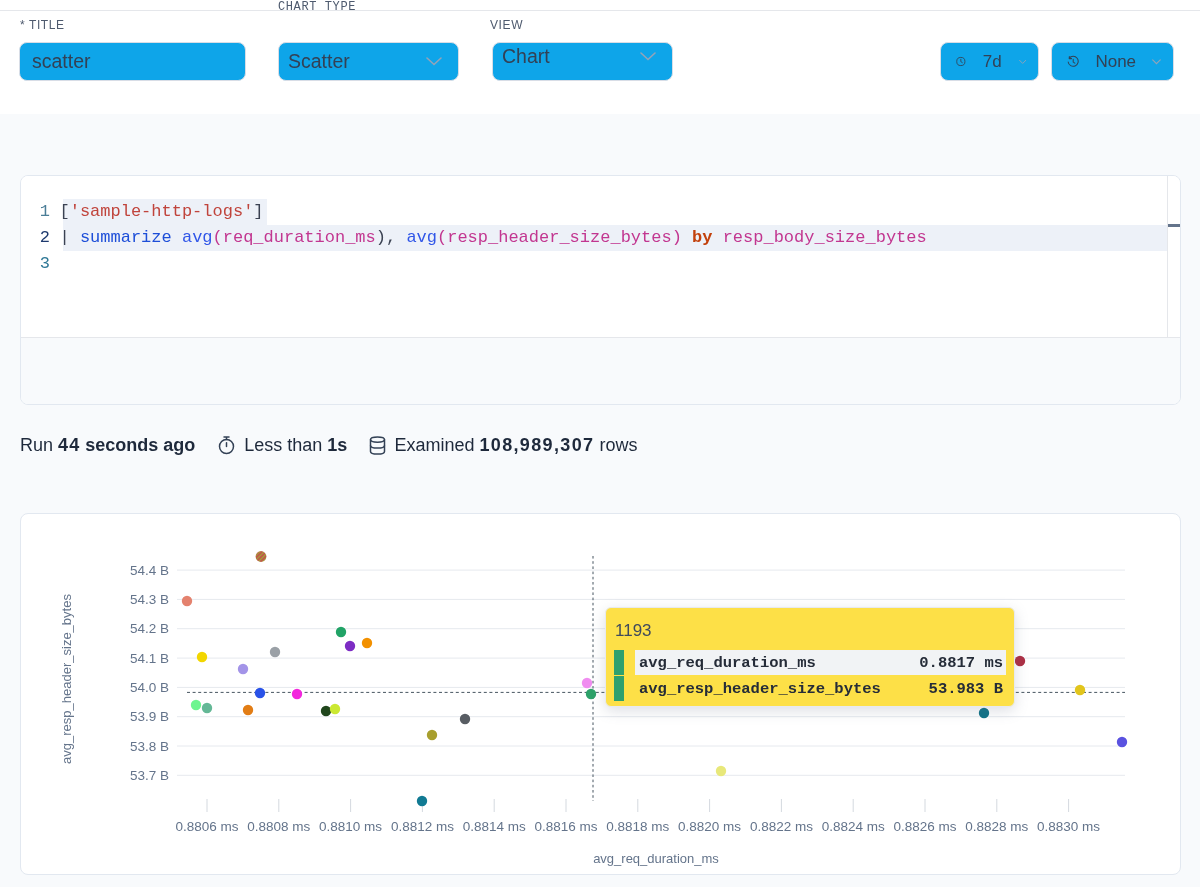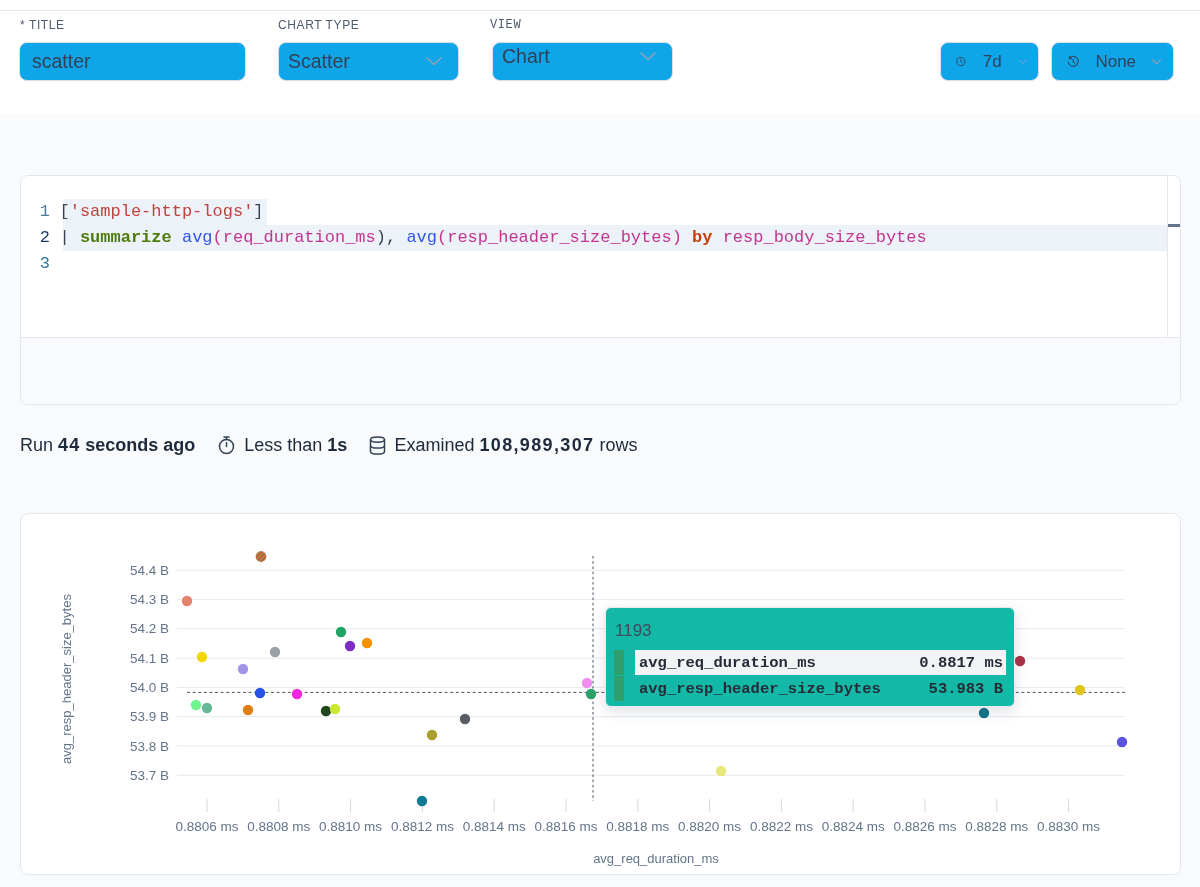--- a/index.html
+++ b/index.html
@@ -16,29 +16,29 @@
 
 <div class="abs" style="left:0;top:114px;width:1200px;height:773px;background:#f8fafc;"></div>
 
 <div class="abs" style="left:0;top:10px;width:1200px;height:1px;background:#e5e7eb;"></div>
 
 <div class="abs lbl" style="left:20px;top:18px;">* TITLE</div>
 <div class="abs box" style="left:19px;top:42px;width:227px;padding:0 12px;">
   <span style="font-size:19.5px;color:#334155;">scatter</span>
 </div>
 
-<div class="abs lbl" style="left:278px;top:18px;">CHART TYPE</div>
+<div class="abs lbl" style="left:278px;top:0;font-family:Liberation Mono, monospace;">CHART TYPE</div>
 <div class="abs box" style="left:278px;top:42px;width:181px;padding:0 16px 0 9px;">
   <span style="font-size:19.5px;color:#334155;">Scatter</span>
   <svg class="chev" width="16" height="9" viewBox="0 0 16 9">
       <path d="M1 1l7 6.5L15 1" fill="none" stroke="#94a3b8" stroke-width="1.6" stroke-linecap="round"></path>
     </svg>
 </div>
 
-<div class="abs lbl" style="left:490px;top:18px;font-family:Liberation Mono, monospace;">VIEW</div>
+<div class="abs lbl" style="left:490px;top:18px;">VIEW</div>
 <div class="abs box" style="left:492px;top:42px;width:181px;padding:0 16px 11px 9px;">
   <span style="font-size:19.5px;color:#334155;">Chart</span>
   <svg class="chev" width="16" height="9" viewBox="0 0 16 9">
       <path d="M1 1l7 6.5L15 1" fill="none" stroke="#94a3b8" stroke-width="1.6" stroke-linecap="round"></path>
     </svg>
 </div>
 
 <div class="abs box" style="left:940px;top:42px;width:99px;padding:0 12px 0 15px;gap:17px;">
   <svg width="17" height="17" viewBox="0 0 17 17">
       <circle cx="8.5" cy="8.5" r="7.2" fill="none" stroke="#334155" stroke-width="1.5"></circle>
@@ -65,21 +65,21 @@
 <div class="abs card" style="left:20px;top:175px;width:1161px;height:230px;overflow:hidden;">
 
   <div class="abs" style="left:0;top:0;width:1159px;height:161px;background:#fff;"></div>
 
   <div class="abs" style="left:42px;top:23px;width:204px;height:26px;background:#edf1f8;"></div>
   <div class="abs" style="left:42px;top:49px;width:1104px;height:26px;background:#edf1f8;"></div>
 
   <div class="abs mono" style="left:0;top:23px;width:29px;text-align:right;font-size:17px;line-height:26px;color:#4a7d97;">1<br><span style="color:#1e3a6e;">2</span><br><span style="color:#2d7795;">3</span></div>
 
   <div class="abs mono" style="left:38.5px;top:23px;font-size:17px;line-height:26px;white-space:pre;color:#3b4252;"><span>[</span><span style="color:#c0443c;">'sample-http-logs'</span><span>]</span>
-<span>| </span><span style="color:#4d7c0f;font-weight:bold;">summarize</span> <span style="color:#3056e8;">avg</span><span style="color:#c23690;">(req_duration_ms</span><span>), </span><span style="color:#3056e8;">avg</span><span style="color:#c23690;">(resp_header_size_bytes)</span> <span style="color:#c2410c;font-weight:700;margin-top:36px;">by</span> <span style="color:#c23690;">resp_body_size_bytes</span></div>
+<span>| </span><span style="color:#1d4ed8;">summarize</span> <span style="color:#3056e8;">avg</span><span style="color:#c23690;">(req_duration_ms</span><span>), </span><span style="color:#3056e8;">avg</span><span style="color:#c23690;">(resp_header_size_bytes)</span> <span style="color:#c2410c;font-weight:700;margin-top:36px;">by</span> <span style="color:#c23690;">resp_body_size_bytes</span></div>
 
   <div class="abs" style="left:1146px;top:0;width:1px;height:161px;background:#e5e7eb;"></div>
   <div class="abs" style="left:1147px;top:48px;width:13px;height:3px;background:#64748b;"></div>
 
   <div class="abs" style="left:0;top:161px;width:1159px;height:68px;background:#f8fafc;border-top:1px solid #e5e7eb;"></div>
 </div>
 
 <div class="abs" style="left:20px;top:434px;height:22px;display:flex;align-items:center;font-size:18px;color:#1e293b;">
   <span>Run&nbsp;</span>
     <span style="font-weight:700;"><span style="letter-spacing:1.1px;">44</span> seconds ago</span>
@@ -193,21 +193,21 @@
       <circle cx="566" cy="169" r="5.2" fill="#f08df0"></circle>
       <circle cx="570" cy="180" r="5.2" fill="#2da169"></circle>
       <circle cx="700" cy="257" r="5.2" fill="#e8e87a"></circle>
       <circle cx="963" cy="199" r="5.2" fill="#0f7287"></circle>
       <circle cx="999" cy="147" r="5.2" fill="#ad2f44"></circle>
       <circle cx="1059" cy="176" r="5.2" fill="#e2c51c"></circle>
       <circle cx="1101" cy="228" r="5.2" fill="#5a52e0"></circle>
     </g>
   </svg>
 
-  <div class="abs" style="left:584px;top:93px;width:410px;height:100px;background:#14b8a6;border:1px solid #e8eaed;border-radius:6px;box-shadow:0 4px 14px rgba(100,110,130,0.22);">
+  <div class="abs" style="left:584px;top:93px;width:410px;height:100px;background:#fde047;border:1px solid #e8eaed;border-radius:6px;box-shadow:0 4px 14px rgba(100,110,130,0.22);">
     <div style="position:absolute;left:9px;top:13px;font-size:17px;color:#3f4a5c;">1193</div>
     <div style="position:absolute;left:8px;top:42px;width:10px;height:25px;background:#2ea06e;"></div>
     <div style="position:absolute;left:8px;top:68px;width:10px;height:25px;background:#2ea06e;"></div>
     <div class="mono" style="position:absolute;left:29px;top:42px;width:371px;height:25px;background:#f1f3f5;font-weight:700;font-size:15.5px;color:#252c38;display:flex;align-items:center;justify-content:space-between;padding:0 3px 0 4px;">
       <span>avg_req_duration_ms</span>
         <span>0.8817 ms</span>
     </div>
     <div class="mono" style="position:absolute;left:29px;top:68px;width:371px;height:25px;font-weight:700;font-size:15.5px;color:#252c38;display:flex;align-items:center;justify-content:space-between;padding:0 3px 0 4px;">
       <span>avg_resp_header_size_bytes</span>
         <span>53.983 B</span>

